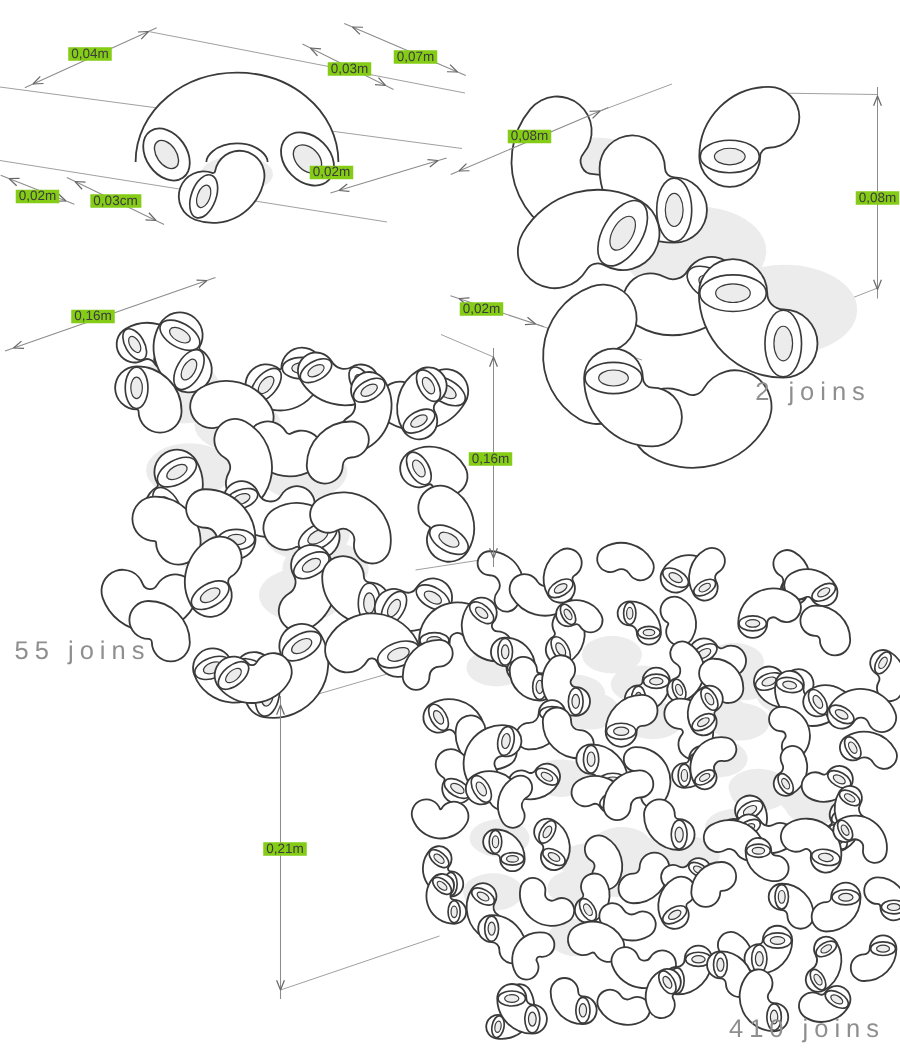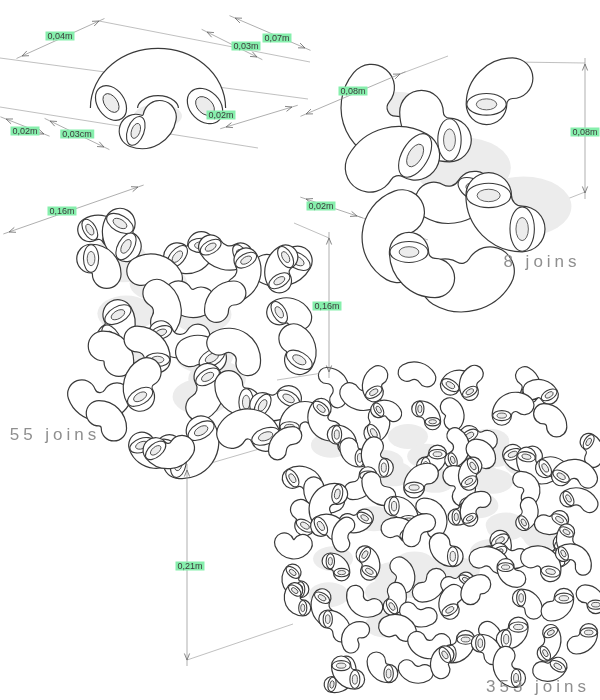--- a/index.html
+++ b/index.html
@@ -4,21 +4,21 @@
 <style>
   html,body{margin:0;padding:0;background:#fff;}
   .canvas{
     position:relative;width:600px;height:700px;background:#fff;overflow:hidden;
     font-family:"Liberation Sans",sans-serif;
   }
   .canvas svg{position:absolute;left:0;top:0;}
   .dim{
     position:absolute;transform:translate(-50%,-50%);
     font-size:9px;line-height:1;color:var(--dimtext,#3b3b3b);
-    background:#86efac;padding:0 2px;white-space:nowrap;z-index:3;
+    background:#84cc16;padding:0 2px;white-space:nowrap;z-index:3;
   }
   .jlabel{
     position:absolute;transform:translate(-50%,-50%);
     font-size:17px;line-height:1;letter-spacing:4px;font-weight:400;
     color:var(--label,#8f8f8f);white-space:nowrap;z-index:3;
   }
 </style>
 </head>
 <body>
 
@@ -671,30 +671,30 @@
       <line x1="329" y1="372" x2="331.59644328589087" y2="365.49934755096444" stroke="#666666" stroke-width="0.8"></line>
       <line x1="329" y1="372" x2="326.40355671410913" y2="365.49934755096444" stroke="#666666" stroke-width="0.8"></line>
       <line x1="187" y1="464" x2="187" y2="666" stroke="#8c8c8c" stroke-width="0.7"></line>
       <line x1="187" y1="470" x2="184.40355671410913" y2="476.50065244903556" stroke="#666666" stroke-width="0.8"></line>
       <line x1="187" y1="470" x2="189.59644328589087" y2="476.50065244903556" stroke="#666666" stroke-width="0.8"></line>
       <line x1="187" y1="660" x2="189.59644328589087" y2="653.4993475509644" stroke="#666666" stroke-width="0.8"></line>
       <line x1="187" y1="660" x2="184.40355671410913" y2="653.4993475509644" stroke="#666666" stroke-width="0.8"></line>
     </svg>
 
   <span class="dim" style="left:60px;top:36px">0,04m</span>
-  <span class="dim" style="left:246px;top:46px">0,03m</span>
+  <span class="dim" style="left:233px;top:46px">0,03m</span>
   <span class="dim" style="left:277px;top:38px">0,07m</span>
   <span class="dim" style="left:25px;top:131px">0,02m</span>
   <span class="dim" style="left:77px;top:134px">0,03cm</span>
   <span class="dim" style="left:221px;top:115px">0,02m</span>
 
   <span class="dim" style="left:353px;top:91px">0,08m</span>
   <span class="dim" style="left:585px;top:132px">0,08m</span>
   <span class="dim" style="left:321px;top:206px">0,02m</span>
-  <span class="jlabel" style="left:542px;top:261px">8 joins</span>
+  <span class="jlabel" style="left:542px;top:261px">2 joins</span>
 
   <span class="dim" style="left:62px;top:211px">0,16m</span>
   <span class="dim" style="left:327px;top:306px">0,16m</span>
   <span class="jlabel" style="left:55px;top:434px">55 joins</span>
 
   <span class="dim" style="left:190px;top:566px">0,21m</span>
-  <span class="jlabel" style="left:538px;top:686px">353 joins</span>
+  <span class="jlabel" style="left:538px;top:686px">410 joins</span>
 </div>
 
 </body></html>

